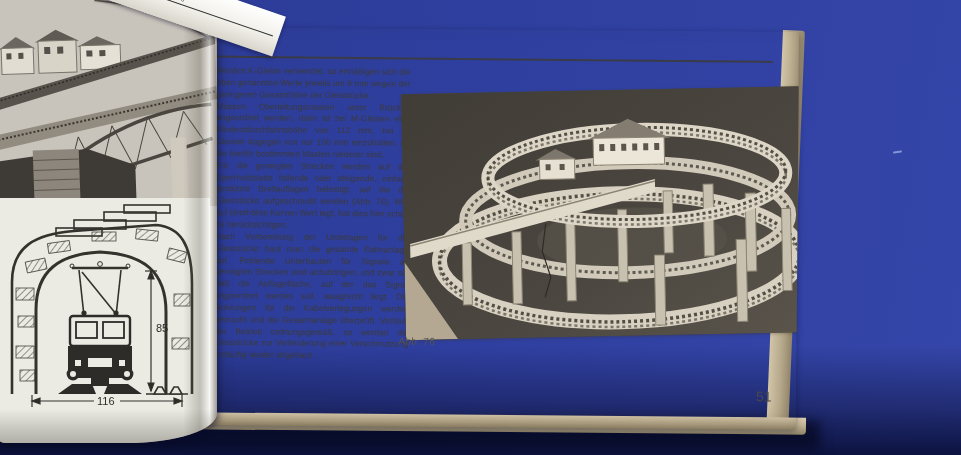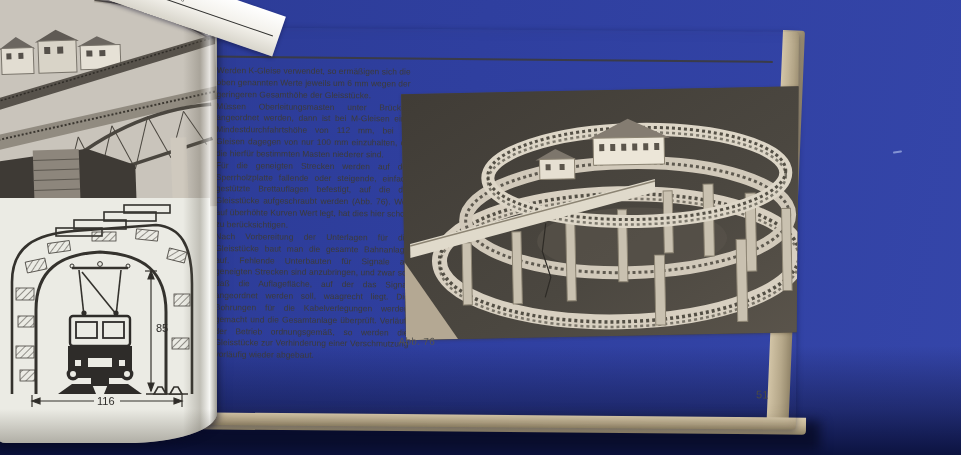--- a/index.html
+++ b/index.html
@@ -27,21 +27,21 @@
     background:linear-gradient(160deg,#f0ead c 0%,#efe9db 0%,#eae4d4 45%,#e1dbca 82%,#d6cfbc 100%);
     border-radius:2px 4px 4px 2px;overflow:hidden;
     box-shadow:inset 20px 0 24px -18px rgba(60,50,30,.5), inset 0 -16px 20px -13px rgba(70,60,40,.45), 0 2px 6px rgba(10,12,40,.4);}
   .top-rule{left:8px;top:29px;width:560px;height:1.5px;background:var(--ink,#3a3a38);transform:rotate(0.1deg);opacity:.85;}
   .body-text{left:12px;top:38px;width:194px;color:var(--ink,#3c3b38);
     font-size:8.4px;line-height:11.85px;text-align:justify;letter-spacing:0.05px;}
   .body-text p{margin:0;}
   .layout-photo{left:200px;top:60px;width:400px;height:246px;transform:rotate(-1.6deg);overflow:hidden;
     box-shadow:0 1px 3px rgba(60,50,30,.35);background:#49453f;}
   .photo-caption{left:196px;top:307px;font-size:10px;color:#56544e;letter-spacing:.3px;}
-  .page-number{left:554px;top:357px;font-size:11px;color:#4a4a45;text-align:center;}
+  .page-number{left:554px;top:357px;font-size:14px;color:#4a4a45;text-align:center;}
 
   
   .left-page{left:-4px;top:-4px;width:221px;height:447px;background:#ebebe4;overflow:hidden;
     border-radius:0 0 90px 10px / 0 0 30px 8px;
     box-shadow:2px 3px 6px rgba(8,10,35,.5);}
   .left-photo{left:-3px;top:-6px;width:224px;height:220px;transform:rotate(-2deg);}
   .tunnel-drawing{left:0px;top:202px;width:214px;height:210px;}
   .left-page-curl-shade{right:0;top:0;width:34px;height:447px;
     background:linear-gradient(90deg,rgba(0,0,0,0) 0%,rgba(95,90,78,.30) 50%,rgba(255,255,255,.55) 78%,rgba(60,55,46,.45) 100%);}
   .left-page-bottom-shade{left:0;bottom:0;width:221px;height:34px;

